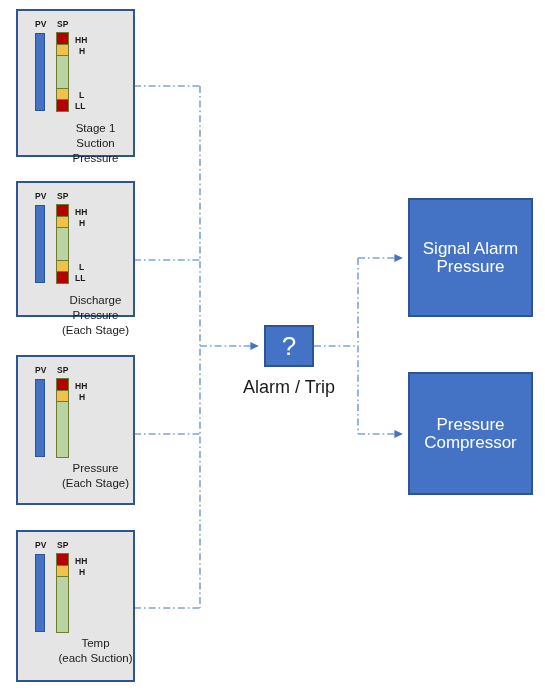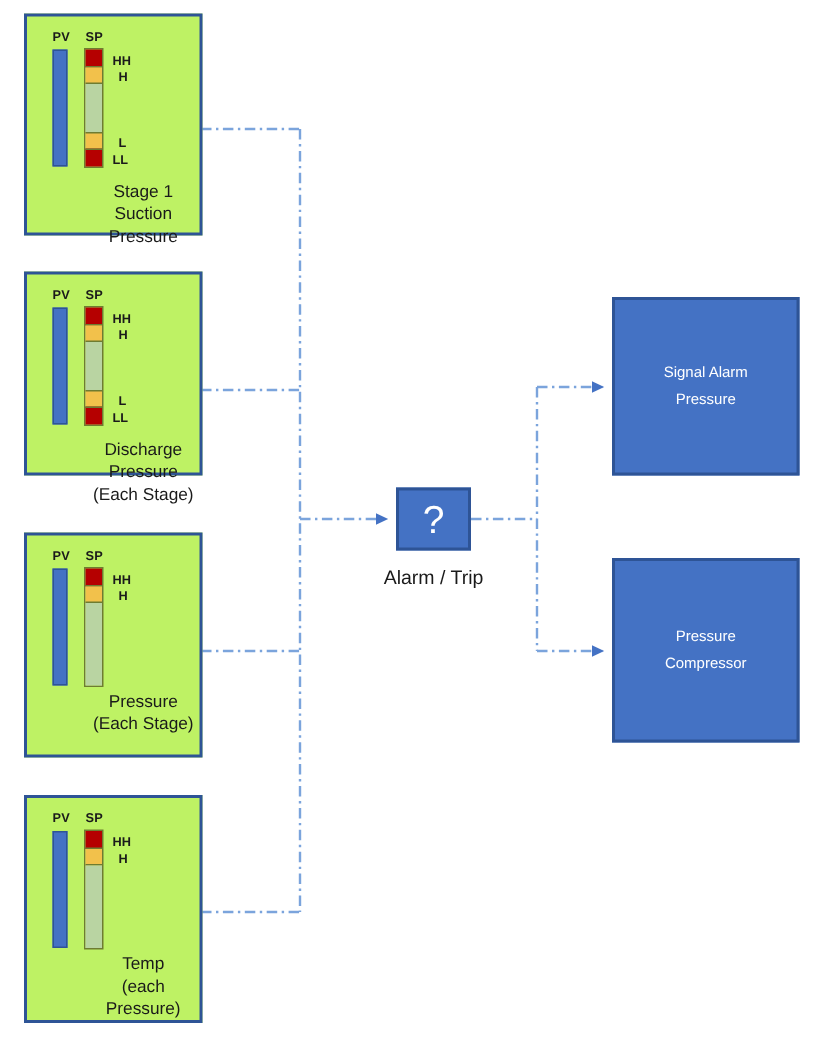--- a/index.html
+++ b/index.html
@@ -13,21 +13,21 @@
   #stage{position:relative;width:545px;height:692px;}
 
   
   #wires{position:absolute;left:0;top:0;width:545px;height:692px;}
 
   
   .panel{
     position:absolute;
     box-sizing:border-box;
     border:2px solid #2E5496;
-    background:#bef264;
+    background:#e5e5e5;
   }
   .panel-inner{
     position:relative;
     width:100%;height:100%;
   }
   .hdr{
     position:absolute;
     top:9px;
     font-size:8.5px;
     font-weight:bold;
@@ -88,33 +88,33 @@
     background:#4472C4;
     border:2px solid #2E5496;
     color:#ffffff;
     font-size:26px;
     line-height:1;
     display:flex;align-items:center;justify-content:center;
   }
   .qlabel{
     position:absolute;
     text-align:center;
-    font-size:13px;
+    font-size:18px;
     color:#1a1a1a;
     white-space:nowrap;
   }
 
   
   .obox{
     position:absolute;
     box-sizing:border-box;
     background:#4472C4;
     border:2px solid #2E5496;
     color:#ffffff;
-    font-size:10px;
+    font-size:17px;
     line-height:18px;
     text-align:center;
     display:flex;align-items:center;justify-content:center;
     padding:0 8px;
   }
 </style>
 </head>
 <body>
 
 <div id="stage">
@@ -238,21 +238,21 @@
         <div class="seg hh" style="height:12px;"></div>
         <div class="seg h" style="height:11px;"></div>
         <div class="seg ok" style="flex:1;"></div>
       </div>
 
       <span class="mark" style="top:25px;">HH</span>
       <span class="mark" style="top:36px;left:61px;">H</span>
 
       <div class="caption" style="top:104px;">
         <div>Temp</div>
-        <div>(each Pressure)</div>
+        <div>(each Suction)</div>
       </div>
     </div>
   </div>
 
   <div class="qbox" style="left:264px;top:325px;width:50px;height:42px;">?</div>
   <div class="qlabel" style="left:239px;top:377px;width:100px;">Alarm / Trip</div>
 
   <div class="obox" style="left:408px;top:198px;width:125px;height:119px;">
     <div>
       <div>Signal Alarm</div>

